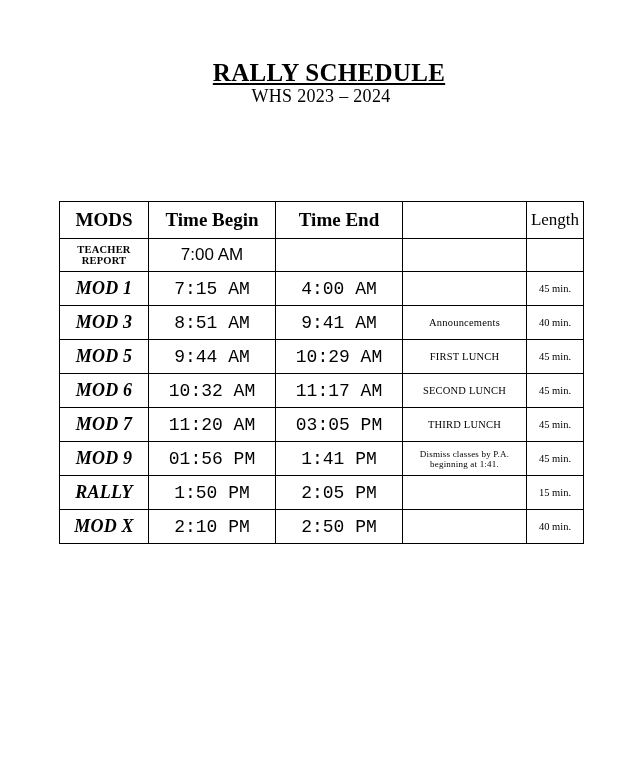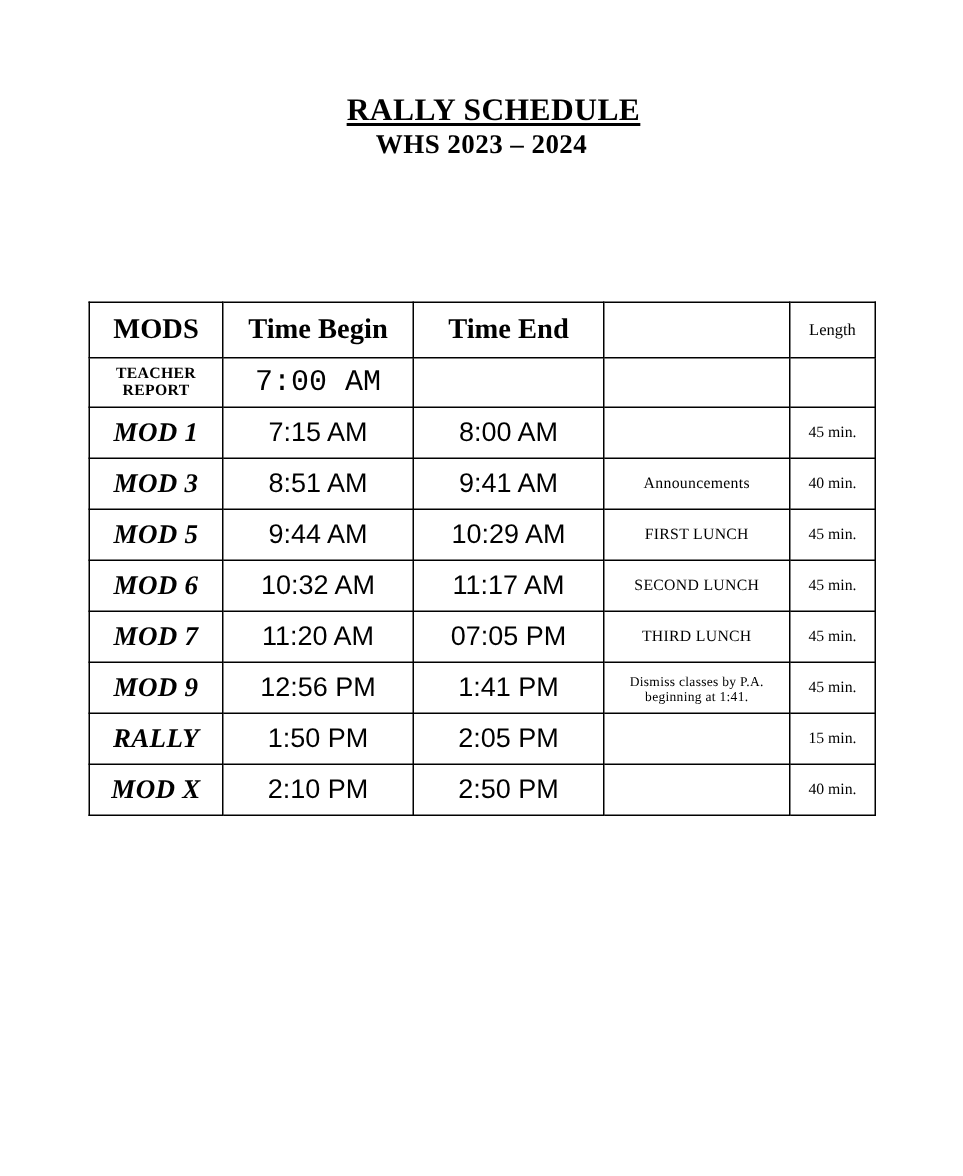--- a/index.html
+++ b/index.html
@@ -19,31 +19,31 @@
     width: 642px;
     height: 784px;
     position: relative;
   }
   .title-block {
     text-align: center;
     margin-top: 62px;
   }
   .title-line1 {
     font-family: "Liberation Serif", serif;
-    font-size: 21px;
+    font-size: 25px;
     font-weight: bold;
     text-decoration: underline;
     letter-spacing: 0.3px;
     line-height: 22px;
     padding-left: 16px;
   }
   .title-line2 {
     font-family: "Liberation Serif", serif;
     font-size: 18px;
-    font-weight: bold;
+    font-weight: normal;
     letter-spacing: 0.3px;
     line-height: 22px;
     margin-top: 1px;
   }
   .table-wrap {
     position: absolute;
     left: 59px;
     top: 139px;
     width: 524px;
   }
@@ -66,55 +66,55 @@
   col.c-length { width: 57px; }
 
   
   .hdr-cell {
     height: 36px;
     font-size: 19px;
     font-weight: bold;
     font-family: "Liberation Serif", serif;
   }
   .hdr-length {
-    font-size: 11px;
+    font-size: 17px;
     font-weight: normal;
     font-family: "Liberation Serif", serif;
     vertical-align: bottom;
     padding-bottom: 3px;
   }
 
   
   .row-small td { height: 32px; }
   .label-small {
     font-size: 10.5px;
     font-weight: bold;
     font-family: "Liberation Serif", serif;
     text-align: left;
     padding-left: 5px;
     line-height: 11px;
     letter-spacing: 0.2px;
   }
   .time-small {
-    font-size: 20px;
-    font-family: Liberation Mono, monospace;
+    font-size: 17px;
+    font-family: Liberation Sans, sans-serif;
   }
 
   
   .row-main td { height: 33px; }
   .mod-name {
     font-size: 18px;
     font-weight: bold;
     font-family: "Liberation Serif", serif;
     letter-spacing: 0.2px;
     font-style: italic;
   }
   .time-cell {
     font-size: 18px;
-    font-family: Liberation Sans, sans-serif;
+    font-family: Liberation Mono, monospace;
   }
   .note-cell {
     font-size: 10.5px;
     font-family: "Liberation Serif", serif;
     line-height: 11px;
     letter-spacing: 0.2px;
     padding: 0 3px;
   }
   .note-cell.multi {
     font-size: 9px;
@@ -162,21 +162,21 @@
           <td class="time-small">7:00 AM</td>
           <td class="time-small"></td>
           <td class="note-cell"></td>
           <td class="length-cell"></td>
         </tr>
 
 
         <tr class="row-main">
           <td class="mod-name">MOD 1</td>
           <td class="time-cell">7:15 AM</td>
-          <td class="time-cell">8:00 AM</td>
+          <td class="time-cell">4:00 AM</td>
           <td class="note-cell"></td>
           <td class="length-cell">45 min.</td>
         </tr>
 
 
         <tr class="row-main">
           <td class="mod-name">MOD 3</td>
           <td class="time-cell">8:51 AM</td>
           <td class="time-cell">9:41 AM</td>
           <td class="note-cell">Announcements</td>
@@ -195,29 +195,29 @@
           <td class="mod-name">MOD 6</td>
           <td class="time-cell">10:32 AM</td>
           <td class="time-cell">11:17 AM</td>
           <td class="note-cell">SECOND LUNCH</td>
           <td class="length-cell">45 min.</td>
         </tr>
 
         <tr class="row-main">
           <td class="mod-name">MOD 7</td>
           <td class="time-cell">11:20 AM</td>
-          <td class="time-cell">07:05 PM</td>
+          <td class="time-cell">03:05 PM</td>
           <td class="note-cell">THIRD LUNCH</td>
           <td class="length-cell">45 min.</td>
         </tr>
 
 
         <tr class="row-main">
           <td class="mod-name">MOD 9</td>
-          <td class="time-cell">12:56 PM</td>
+          <td class="time-cell">01:56 PM</td>
           <td class="time-cell">1:41 PM</td>
           <td class="note-cell multi">Dismiss classes by P.A. beginning at 1:41.</td>
           <td class="length-cell">45 min.</td>
         </tr>
 
         <tr class="row-main">
           <td class="mod-name">RALLY</td>
           <td class="time-cell">1:50 PM</td>
           <td class="time-cell">2:05 PM</td>
           <td class="note-cell"></td>

